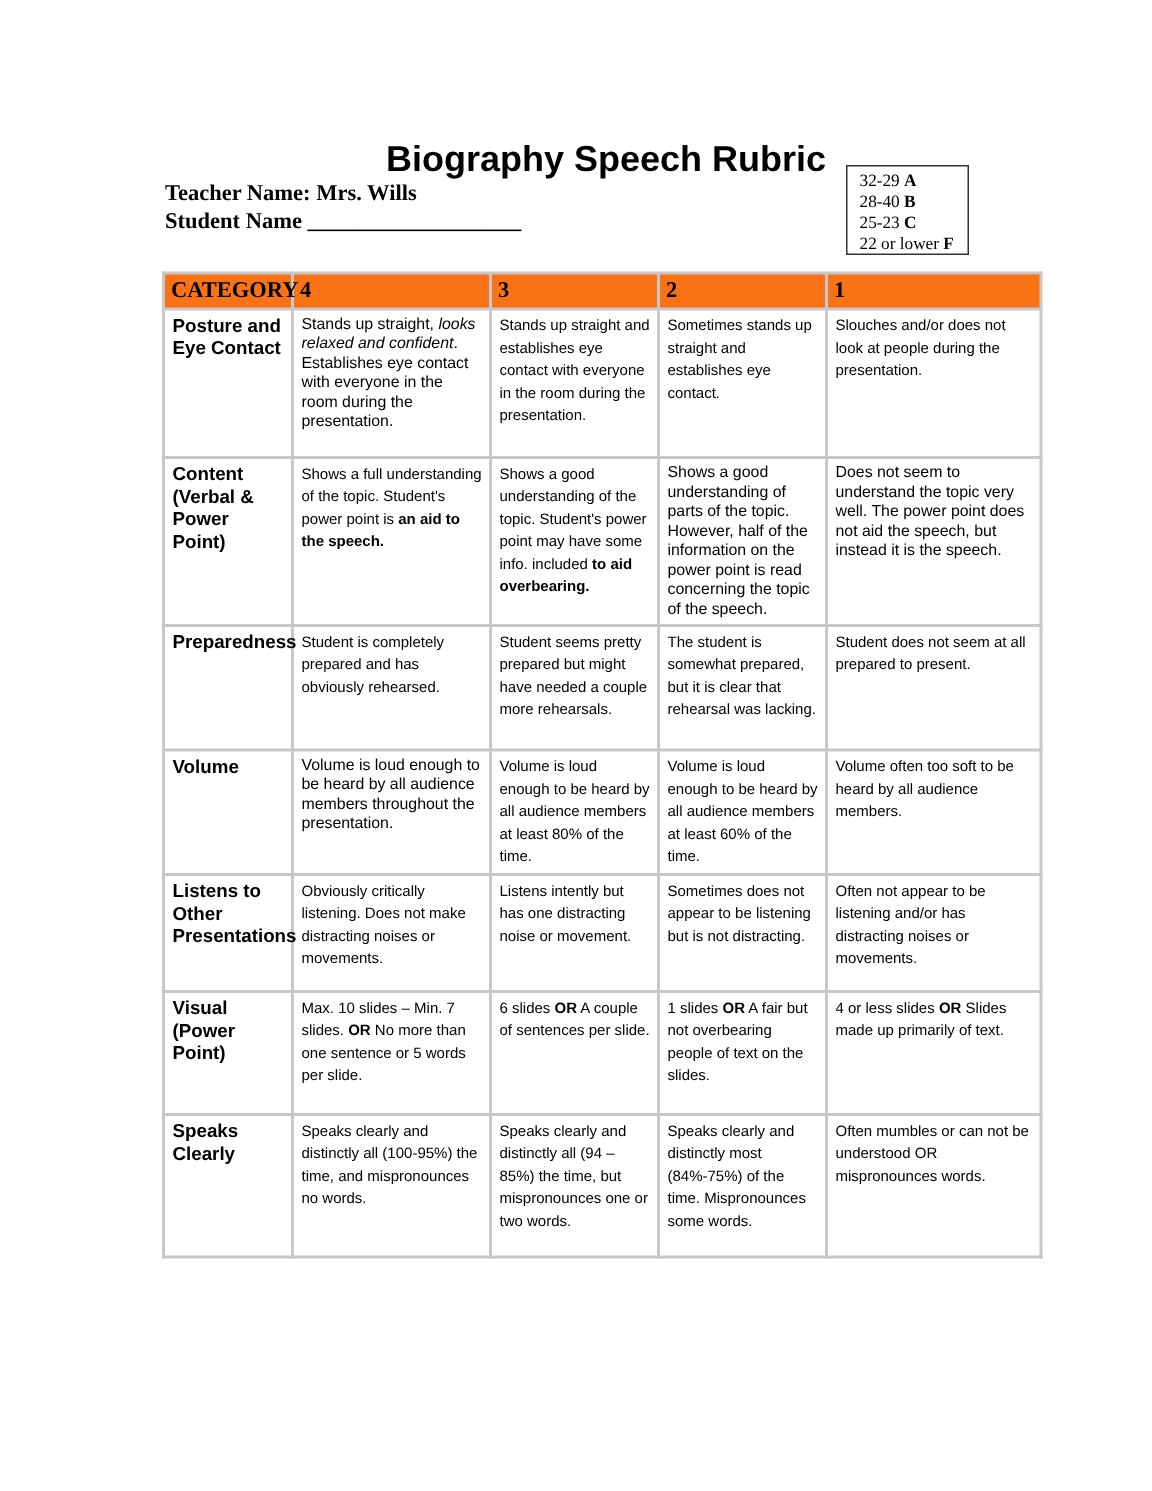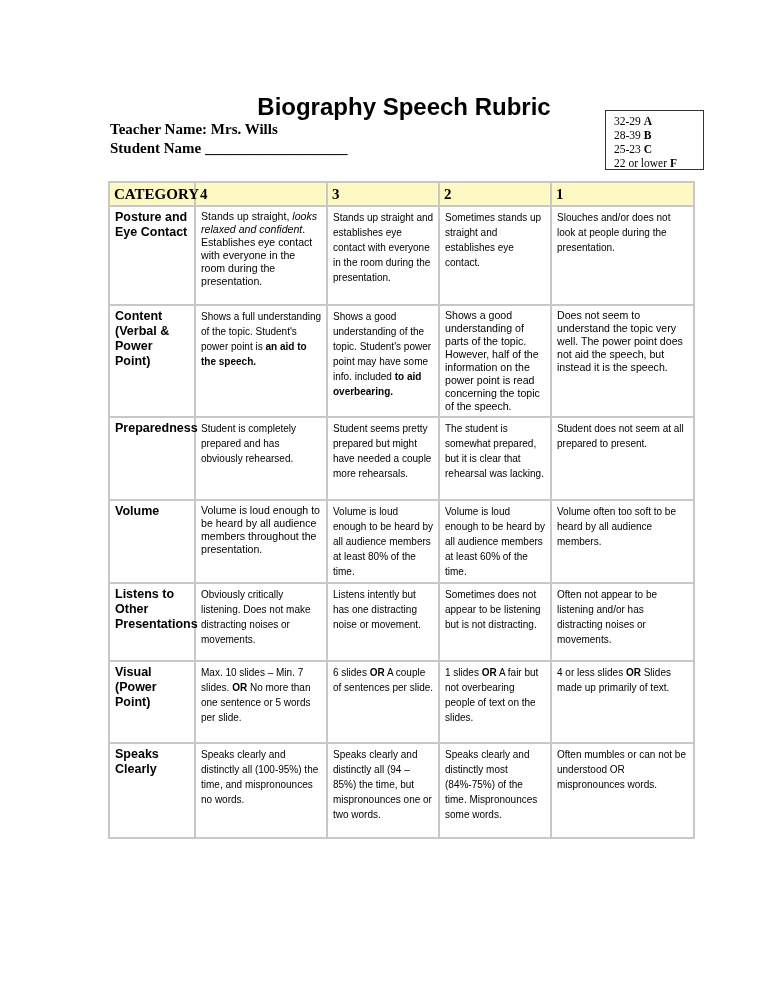--- a/index.html
+++ b/index.html
@@ -7,52 +7,52 @@
   .title {
     position:absolute; left:0; width:808px; top:93px; text-align:center;
     font-family:"Liberation Sans", sans-serif; font-weight:bold; font-size:24px; margin:0;
   }
   .teacher, .student {
     position:absolute; left:110px; font-family:"Liberation Serif", serif; font-weight:bold; font-size:15px;
   }
   .teacher { top:121px; }
   .student { top:140px; }
   .grade-box {
-    position:absolute; left:564px; top:110px; width:99px; height:60px;
+    position:absolute; left:564px; top:110px; width:82px; height:60px;
     border:1px solid #333; font-family:"Liberation Serif", serif; font-size:11.5px; line-height:14px;
-    padding:3px 0 0 8px; box-sizing:border-box;margin-left:41px;
+    padding:3px 0 0 8px; box-sizing:border-box;
   }
   .grade-box b { font-weight:bold; }
   table.rubric {
     position:absolute; left:108px; top:181px; width:585px;
     border-collapse:collapse; table-layout:fixed;
   }
   table.rubric td, table.rubric th {
     border:2px solid #c8c8c8; vertical-align:top; padding:3px 4px 3px 5px;
     font-family:"Liberation Sans", sans-serif; font-size:10px; line-height:15px; text-align:left;
   }
   table.rubric th {
-    background:#fef9c3; font-family:"Liberation Serif", serif; font-weight:bold; font-size:15px;
+    background:#f97316; font-family:"Liberation Serif", serif; font-weight:bold; font-size:15px;
     line-height:16px; padding:3px 4px; height:15px;
   }
   table.rubric td.cat { font-weight:bold; font-size:12.5px; }
   td.small { font-size:10.6px !important; line-height:13px !important; }
   .it { font-style:italic;margin-top:15px; }
   .b { font-weight:bold; }
 </style>
 </head>
 <body>
 
 <h1 class="title">Biography Speech Rubric</h1>
 <div class="teacher">Teacher Name: Mrs. Wills</div>
 <div class="student">Student Name ___________________</div>
 
 <div class="grade-box">
   <div><span>32-29</span> <b>A</b></div>
-  <div><span>28-39</span> <b>B</b></div>
+  <div><span>28-40</span> <b>B</b></div>
   <div><span>25-23</span> <b>C</b></div>
   <div><span>22 or lower</span> <b>F</b></div>
 </div>
 
 <table class="rubric">
   <colgroup>
     <col style="width:86px">
       <col style="width:132px">
       <col style="width:112px">
       <col style="width:112px">

